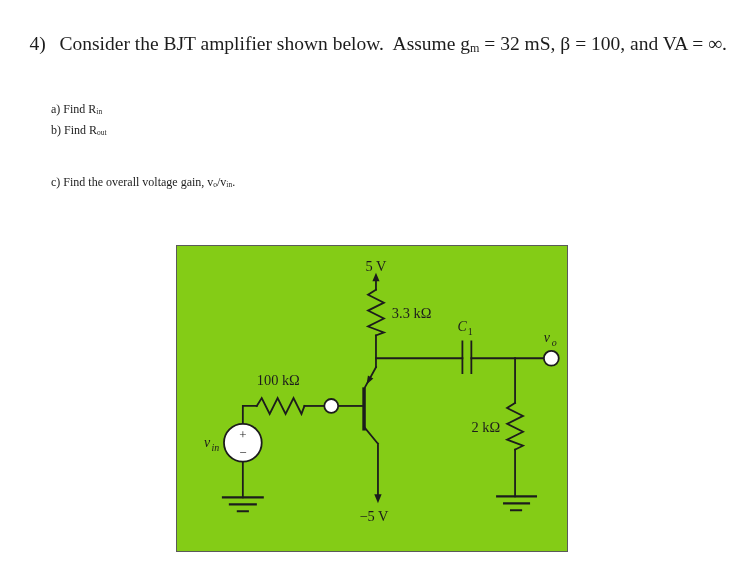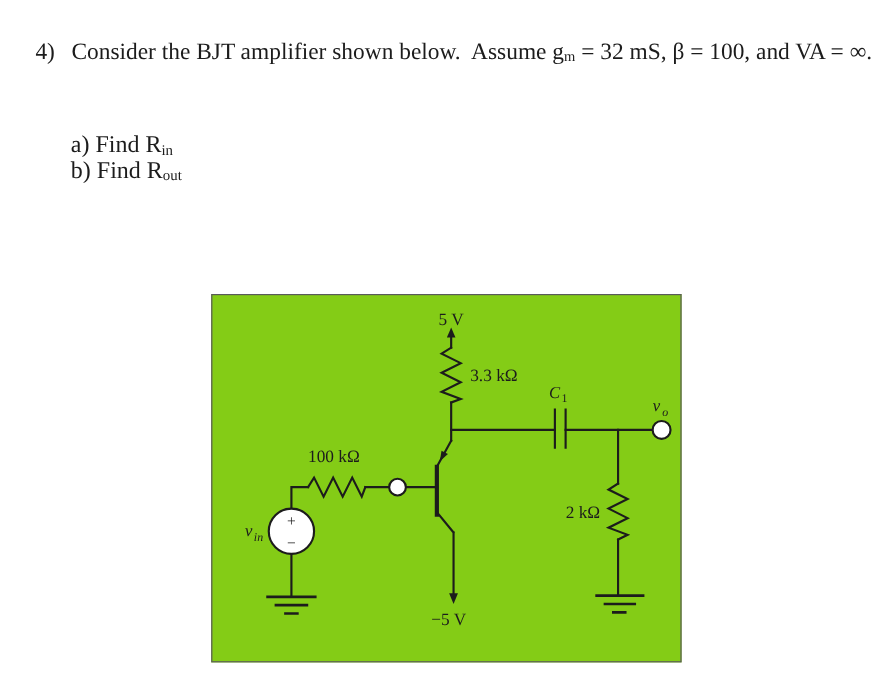--- a/index.html
+++ b/index.html
@@ -7,21 +7,21 @@
     position:relative;
     width:746px;height:576px;
     background:#ffffff;
     font-family:"Liberation Serif","DejaVu Serif",serif;
     color:#1c1c1c;
     overflow:hidden;
   }
   .textline{position:absolute;white-space:pre;line-height:1;}
   .statement{left:10px;top:14px;font-size:19.5px;}
   .statement .num{display:inline-block;width:30px;}
-  .part{left:39px;font-size:20px;}
+  .part{left:39px;font-size:12px;}
   .part-a{top:91px;}
   .part-b{top:112px;}
   .part-c{top:164px;}
   sub{font-size:0.62em;vertical-align:-0.18em;letter-spacing:0;}
   .circuit-box{
     position:absolute;left:176px;top:245px;
     width:390px;height:305px;
     border:1.6px solid #5a5a5a;
     background:#84cc16;
   }
@@ -45,20 +45,23 @@
   </div>
 
   <div class="textline part part-a">
     <span>a) Find R</span><sub>in</sub>
   </div>
 
   <div class="textline part part-b">
     <span>b) Find R</span><sub>out</sub>
   </div>
 
+  <div class="textline part part-c">
+    <span>c) Find the overall voltage gain, v</span><sub>o</sub><span>/v</span><sub>in</sub><span>.</span>
+  </div>
 
   <div class="circuit-box">
     <svg width="390" height="305" viewBox="0 0 392 307">
       <g stroke="#1c1c1c" stroke-width="1.8" fill="none" stroke-linecap="square" stroke-linejoin="miter">
 
         <path d="M200,34 V44"></path>
 
         <path d="M200,44 L192,49 L208,57 L192,65 L208,73 L192,81 L208,87 L200,90"></path>
 
         <path d="M200,90 V122"></path>

